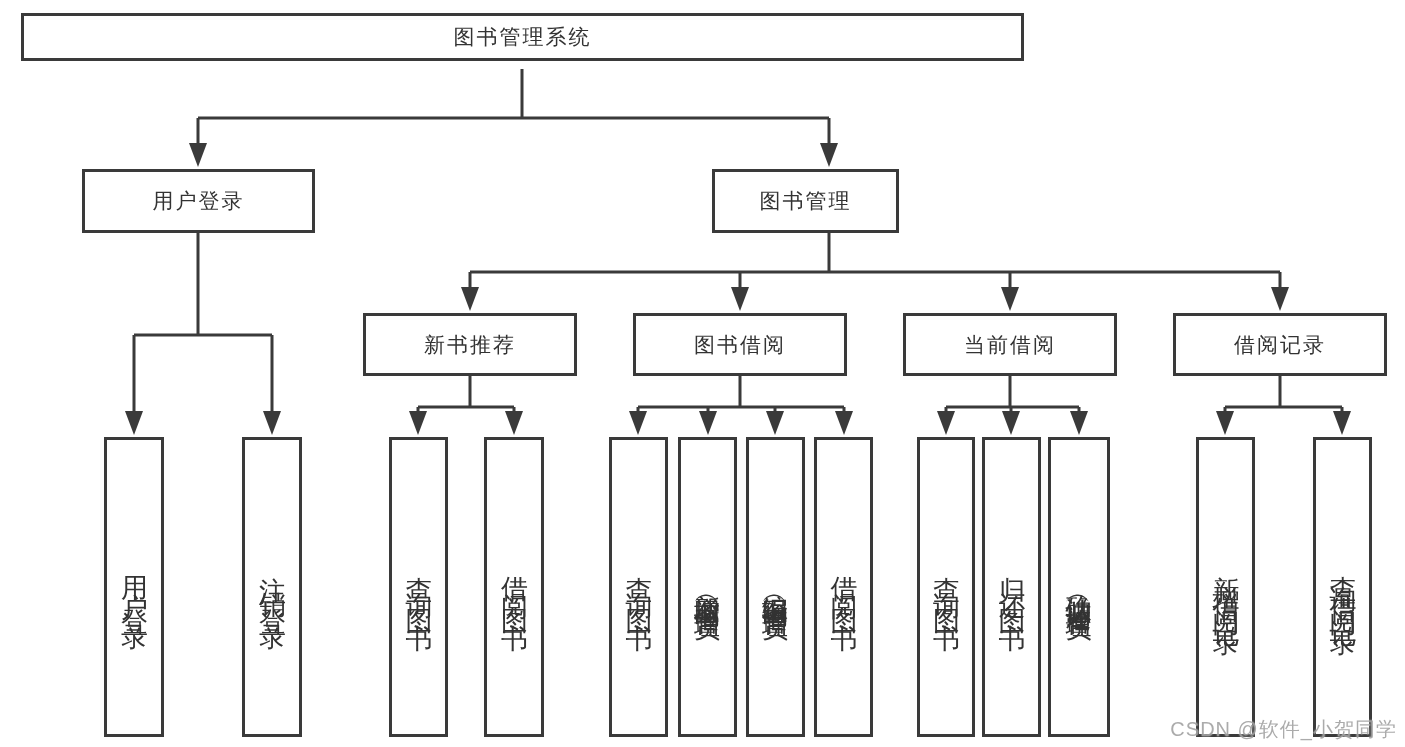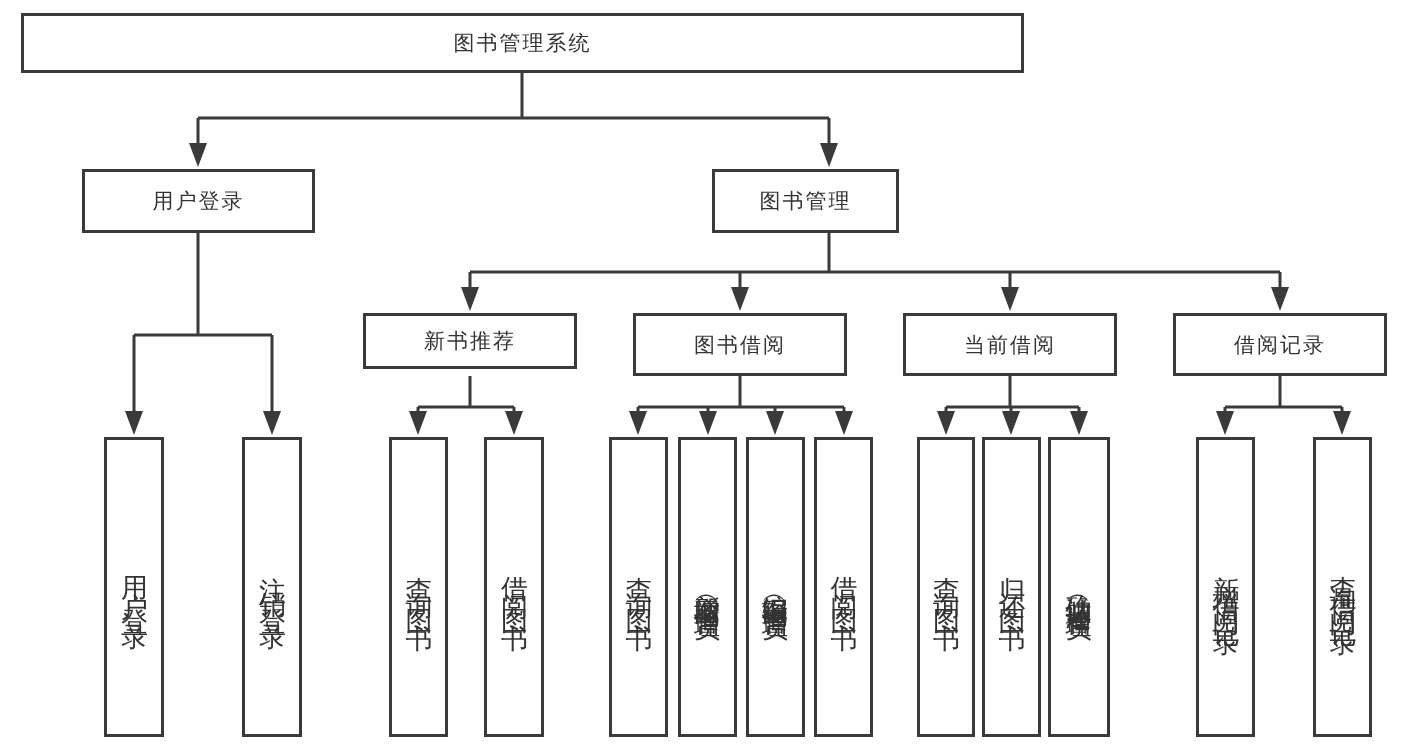--- a/index.html
+++ b/index.html
@@ -100,32 +100,32 @@
     <path d="M1010,376 V407 M946,407 H1079 M946,407 V415 M1011,407 V415 M1079,407 V415"></path>
     <polygon points="937,411 955,411 946,435"></polygon>
     <polygon points="1002,411 1020,411 1011,435"></polygon>
     <polygon points="1070,411 1088,411 1079,435"></polygon>
 
     <path d="M1280,376 V407 M1225,407 H1342 M1225,407 V415 M1342,407 V415"></path>
     <polygon points="1216,411 1234,411 1225,435"></polygon>
     <polygon points="1333,411 1351,411 1342,435"></polygon>
   </svg>
 
-  <div class="box" style="left:21px; top:13px; width:1003px; height:60px;">
+  <div class="box" style="left:21px; top:13px; width:1003px; height:48px;">
     <span class="root-label">图书管理系统</span>
   </div>
 
   <div class="box" style="left:82px; top:169px; width:233px; height:64px;">
     <span class="h-label">用户登录</span>
   </div>
   <div class="box" style="left:712px; top:169px; width:187px; height:64px;">
     <span class="h-label">图书管理</span>
   </div>
 
-  <div class="box" style="left:363px; top:313px; width:214px; height:56px;">
+  <div class="box" style="left:363px; top:313px; width:214px; height:63px;">
     <span class="h-label">新书推荐</span>
   </div>
   <div class="box" style="left:903px; top:313px; width:214px; height:63px;">
     <span class="h-label">当前借阅</span>
   </div>
   <div class="box" style="left:633px; top:313px; width:214px; height:63px;">
     <span class="h-label">图书借阅</span>
   </div>
   <div class="box" style="left:1173px; top:313px; width:214px; height:63px;">
     <span class="h-label">借阅记录</span>
@@ -168,14 +168,15 @@
     <span class="v-label v9">确认归还（管理员）</span>
   </div>
 
   <div class="box" style="left:1196px; top:437px; width:59px; height:300px;">
     <span class="v-label v6">新增借阅记录</span>
   </div>
   <div class="box" style="left:1313px; top:437px; width:59px; height:300px;">
     <span class="v-label v6">查询借阅记录</span>
   </div>
 
+  <div class="watermark">CSDN @软件_小贺同学</div>
 
 </div>
 
 </body></html>

